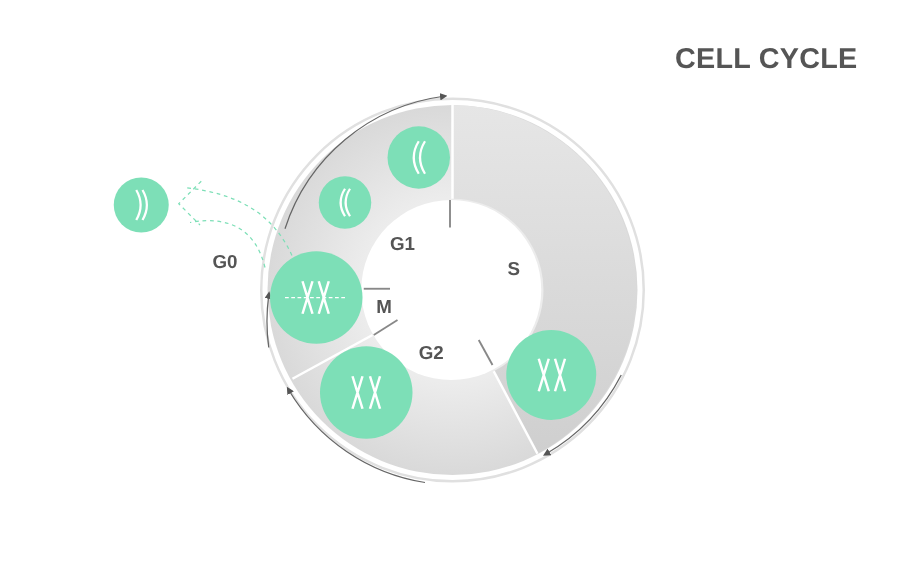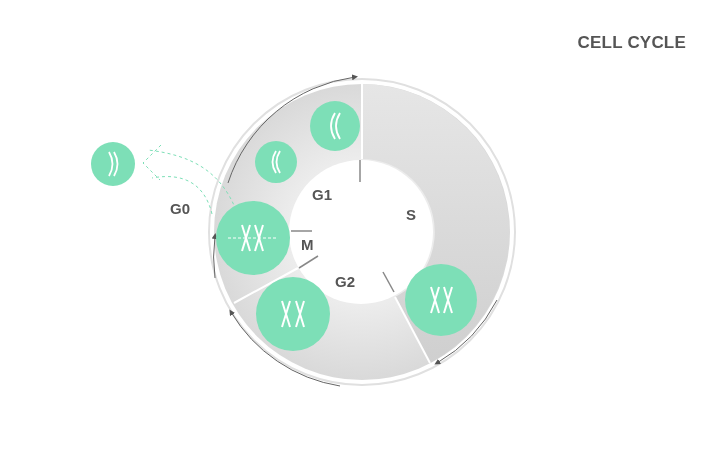--- a/index.html
+++ b/index.html
@@ -1,17 +1,17 @@
 <!DOCTYPE html>
 <html><head>
 <meta charset="utf-8">
 <style>
   html,body{margin:0;padding:0;background:#fff;}
   body{width:720px;height:462px;position:relative;overflow:hidden;font-family:"Liberation Sans",sans-serif;}
-  .title{position:absolute;right:34px;top:33px;font-size:17px;font-weight:bold;color:#555;letter-spacing:0.2px;}
+  .title{position:absolute;right:34px;top:33px;font-size:23px;font-weight:bold;color:#555;letter-spacing:0.2px;}
   svg{position:absolute;left:0;top:0;}
   .lbl{font-family:"Liberation Sans",sans-serif;font-size:15px;font-weight:bold;fill:#555;}
 </style>
 </head>
 <body>
 
 <div class="title">CELL CYCLE</div>
 
 <svg width="720" height="462" viewBox="0 0 720 462">
   <defs>

